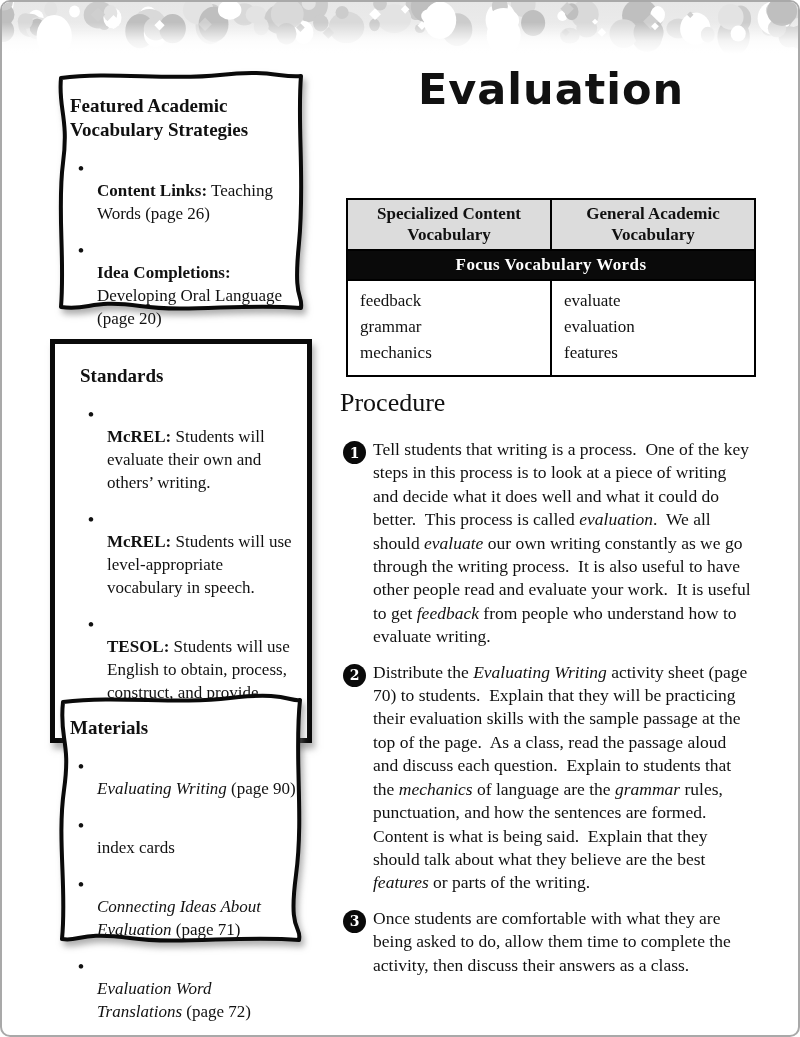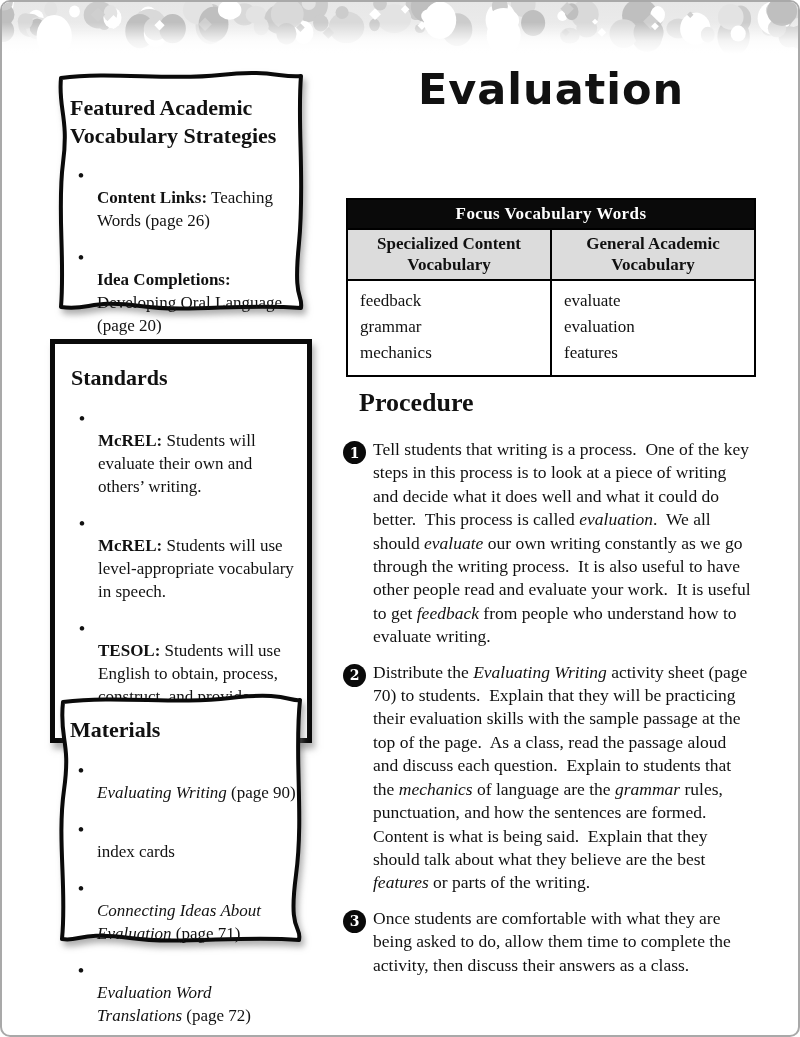--- a/index.html
+++ b/index.html
@@ -12,27 +12,27 @@
   .dot-band{position:absolute;top:0;left:0;right:0;height:54px;}
   .dot-band svg{display:block;width:100%;height:54px;}
   .dot-band::after{
     content:"";position:absolute;inset:0;
     background:linear-gradient(to bottom,rgba(255,255,255,0) 38%,rgba(255,255,255,.78) 72%,#fff 96%);
   }
   
   .sidebar-box{position:absolute;left:48px;width:262px;}
   .box-featured{top:66px;height:248px;}
   .box-standards{top:337px;height:404px;box-sizing:border-box;border:5px solid #0a0a0a;
-    background:#fff;box-shadow:3px 6px 6px rgba(110,110,110,.5);}
+    background:#fff;box-shadow:3px 6px 6px rgba(110,110,110,.5);padding-left:9px;}
   .box-materials{top:688px;height:260px;}
   .wavy-svg{position:absolute;inset:0;width:100%;height:100%;
     filter:drop-shadow(3px 5px 3px rgba(110,110,110,.55));}
   .box-content{position:relative;padding:26px 16px 0 20px;}
   .box-standards .box-content{padding:20px 12px 0 16px;}
-  .box-heading{font-weight:bold;font-size:22px;line-height:1.26;margin:0 0 15px 0;}
+  .box-heading{font-weight:bold;font-size:19px;line-height:1.26;margin:0 0 15px 0;}
   .box-item{display:flex;margin:0 0 14px 8px;font-size:17px;line-height:23px;}
   .bullet{flex:0 0 19px;font-weight:bold;}
   .box-item .txt{flex:1;margin-top:22px;}
   .it{font-style:italic;}
   .bd{font-weight:bold;}
   
   .page-title{
     position:absolute;left:340px;top:62px;width:418px;margin:0;text-align:center;
     font-family:"DejaVu Sans",sans-serif;font-weight:bold;font-size:43px;letter-spacing:1px;
   }
@@ -40,21 +40,21 @@
     position:absolute;left:344px;top:196px;width:410px;
     border-collapse:collapse;border:2px solid #000;table-layout:fixed;
   }
   .vocab-table th,.vocab-table td{border:2px solid #000;font-size:17px;}
   .tbl-title{background:#0a0a0a;color:#fff;text-align:center;font-weight:bold;
     padding:4px 6px;letter-spacing:.4px;font-size:17px;}
   .tbl-colhead{background:#dcdcdc;text-align:center;font-weight:bold;
     padding:4px 26px;line-height:1.22;}
   .tbl-cell{vertical-align:top;padding:7px 12px 9px 12px;}
   .word-line{line-height:26px;}
-  .procedure-heading{position:absolute;left:357px;top:386px;margin:0;font-size:26px;font-weight:bold;}
+  .procedure-heading{position:absolute;left:338px;top:386px;margin:0;font-size:26px;font-weight:normal;}
   .steps{position:absolute;left:341px;top:436px;width:422px;}
   .step{display:flex;margin-bottom:12px;}
   .step-num{
     flex:0 0 23px;height:23px;border-radius:50%;background:#0a0a0a;color:#fff;
     font-family:"DejaVu Serif",serif;font-weight:bold;font-size:14px;
     display:flex;align-items:center;justify-content:center;margin-top:3px;
   }
   .step-text{margin-left:7px;width:380px;font-size:17.5px;line-height:23.4px;white-space:pre-wrap;}
 </style>
 </head>
@@ -236,25 +236,25 @@
         <span class="txt"><span class="it">Evaluation Word Translations</span><span> (page 72)</span></span>
       </div>
     </div>
   </div>
 
   <h1 class="page-title">Evaluation</h1>
 
   <table class="vocab-table">
     <thead>
       <tr>
-        <th class="tbl-title" colspan="2">Focus Vocabulary Words</th>
+        <th class="tbl-colhead">Specialized Content Vocabulary</th>
+        <th class="tbl-colhead">General Academic Vocabulary</th>
       </tr>
       <tr>
-        <th class="tbl-colhead">Specialized Content Vocabulary</th>
-        <th class="tbl-colhead">General Academic Vocabulary</th>
+        <th class="tbl-title" colspan="2">Focus Vocabulary Words</th>
       </tr>
     </thead>
     <tbody>
       <tr>
         <td class="tbl-cell">
           <div class="word-line">feedback</div>
           <div class="word-line">grammar</div>
           <div class="word-line">mechanics</div>
         </td>
         <td class="tbl-cell">

